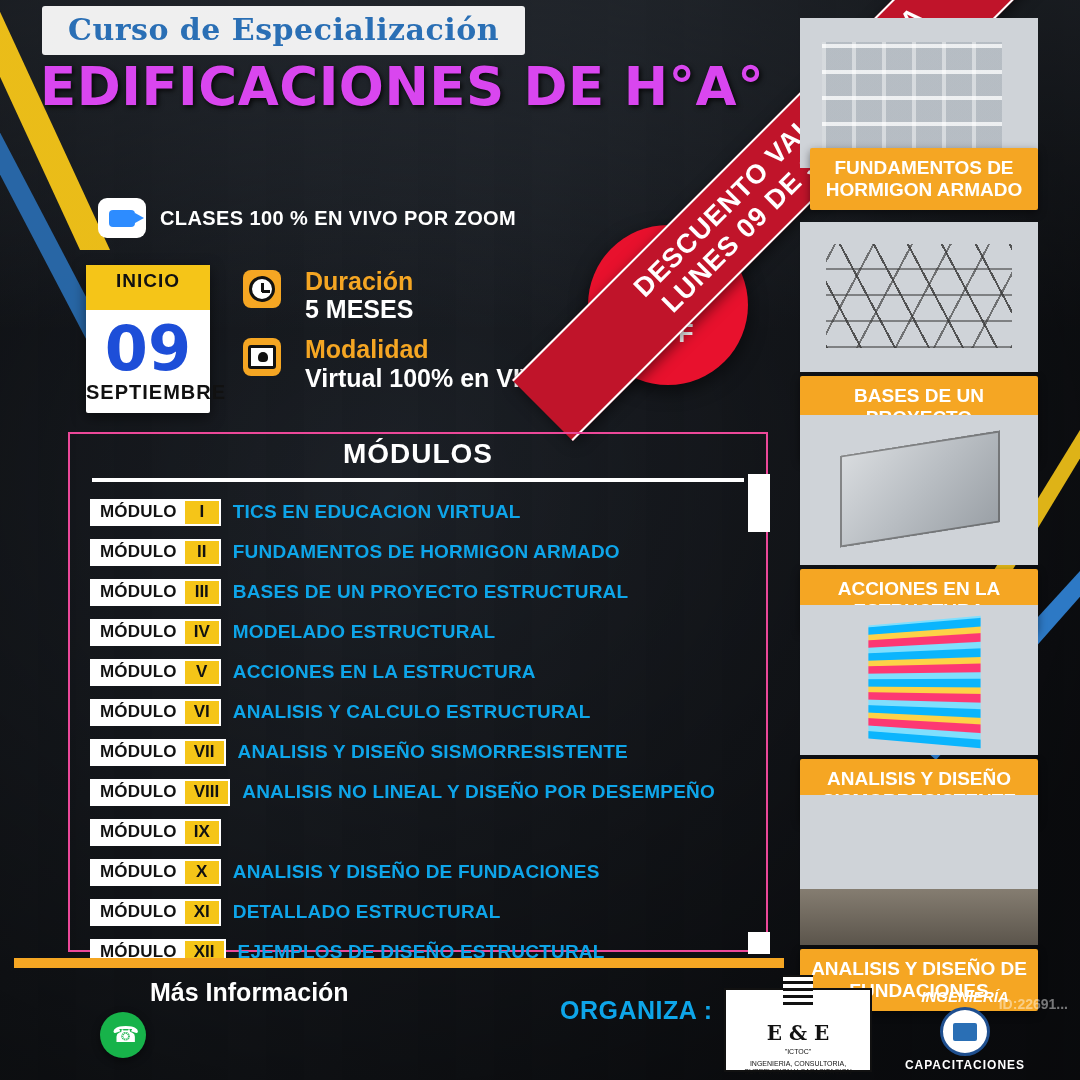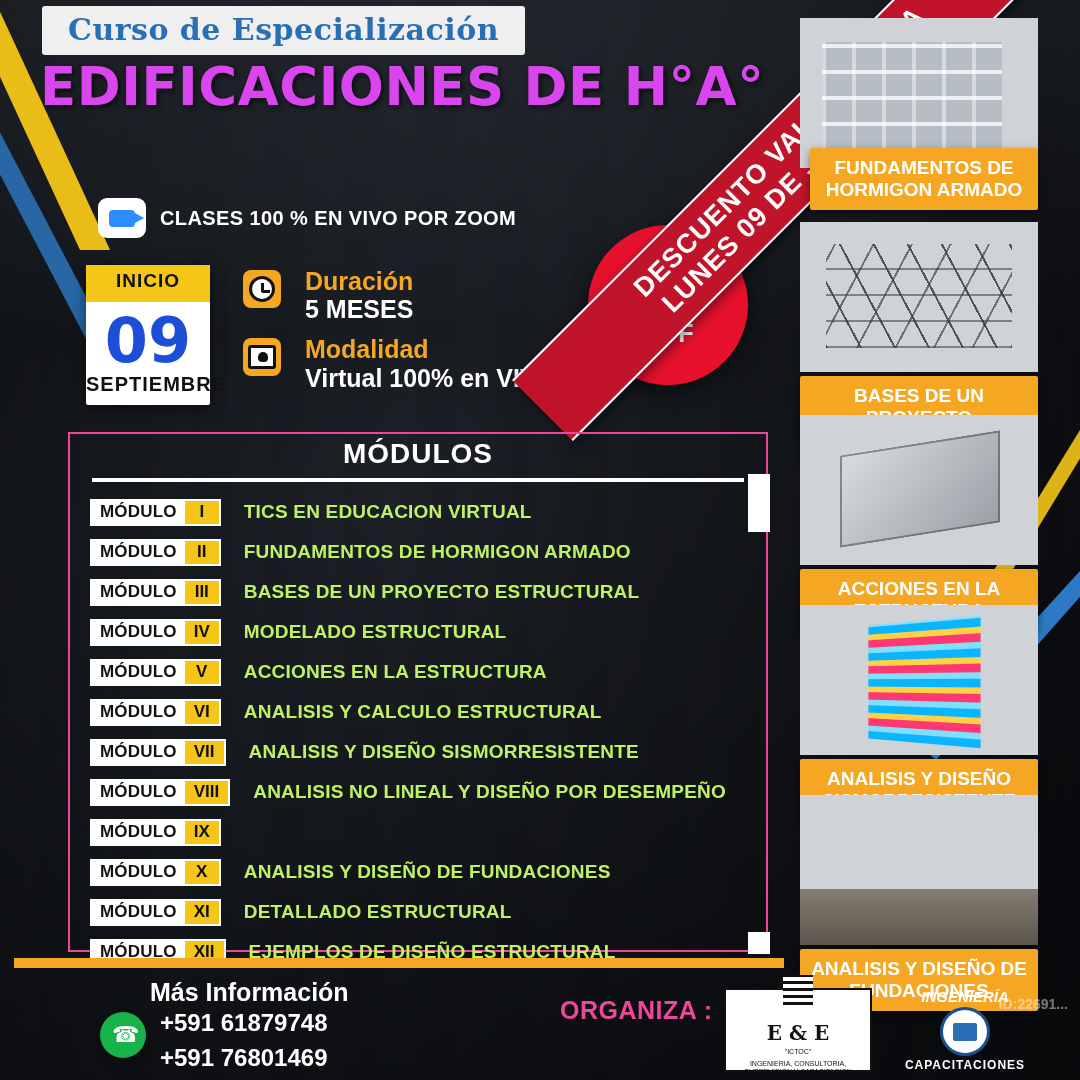--- a/index.html
+++ b/index.html
@@ -109,21 +109,21 @@
   }
 
   
   .date-card {
     position:absolute; left:86px; top:265px; width:124px;
     background:#ffffff; border-radius:2px; text-align:center;
     box-shadow:0 4px 14px rgba(0,0,0,.5);
   }
   .date-card .inicio {
     background:#f5c518; color:#111; font-weight:bold; font-size:19px;
-    padding:5px 0 10px 0; letter-spacing:1px;
+    padding:5px 0 18px 0; letter-spacing:1px;
   }
   .date-card .day {
     font-size:62px; font-weight:bold; color:#1d4ed8; line-height:1.05; padding:6px 0 0 0;
     font-family:"DejaVu Sans", sans-serif;
   }
   .date-card .month {
     font-size:20px; font-weight:bold; color:#111; letter-spacing:1px; padding:0 0 9px 0;
   }
 
   
@@ -189,21 +189,21 @@
   }
   .mod-chip .word {
     background:#ffffff; color:#111; font-weight:bold; font-size:17px;
     padding:0 8px; height:100%; display:flex; align-items:center; letter-spacing:.2px;
   }
   .mod-chip .rom {
     background:#f5c518; color:#111; font-weight:bold; font-size:17px;
     padding:0 9px; height:100%; display:flex; align-items:center; justify-content:center; min-width:34px;
   }
   .mod-name {
-    color:#bef264; font-weight:bold; font-size:19px; margin-left:23px; letter-spacing:.2px;
+    color:#0ea5e9; font-weight:bold; font-size:19px; margin-left:12px; letter-spacing:.2px;
   }
   .mod-tab-top {
     position:absolute; right:-4px; top:40px; width:22px; height:58px; background:#ffffff;
   }
   .mod-tab-bot {
     position:absolute; right:-4px; bottom:-4px; width:22px; height:22px; background:#ffffff;
   }
 
   
   .card { position:absolute; width:238px; }
@@ -286,21 +286,21 @@
     box-shadow:0 3px 8px rgba(0,0,0,.45);
   }
   .phone-badge .hs {
     width:22px; height:22px; color:#fff; font-size:22px; line-height:22px;
   }
   .phones { position:absolute; left:160px; top:1006px; }
   .phones div { color:#ffffff; font-size:24px; font-weight:bold; line-height:1.45; }
 
   .organiza {
     position:absolute; left:560px; top:996px;
-    color:#ec4899; font-size:25px; font-weight:bold; letter-spacing:.5px;
+    color:#0ea5e9; font-size:25px; font-weight:bold; letter-spacing:.5px;
   }
   .logo-ee {
     position:absolute; left:724px; top:988px; width:148px; height:84px;
     background:#ffffff; display:flex; flex-direction:column; align-items:center; justify-content:center;
     border:2px solid #111;
   }
   .logo-ee .row1 { display:flex; align-items:center; gap:16px;flex-direction:column; }
   .logo-ee .glyph {
     width:30px; height:30px;
     background:
@@ -502,24 +502,20 @@
   <div class="card c5">
     <div class="thumb th-site"></div>
     <div class="caption">ANALISIS Y DISEÑO DE FUNDACIONES</div>
   </div>
 
   <div class="footer-rule"></div>
   <div class="more-info">Más Información</div>
   <div class="phone-badge">
       <div class="hs">☎</div>
     </div>
-  <div class="phones">
-    <div>+591 61879748</div>
-    <div>+591 76801469</div>
-  </div>
 
   <div class="organiza">ORGANIZA :</div>
 
   <div class="logo-ee">
     <div class="row1">
       <div class="glyph"></div>
       <div class="ee">E &amp; E</div>
     </div>
     <div class="sub">"ICTOC"</div>
     <div class="sub">INGENIERIA, CONSULTORIA, SUPERVISION Y CAPACITACION</div>

